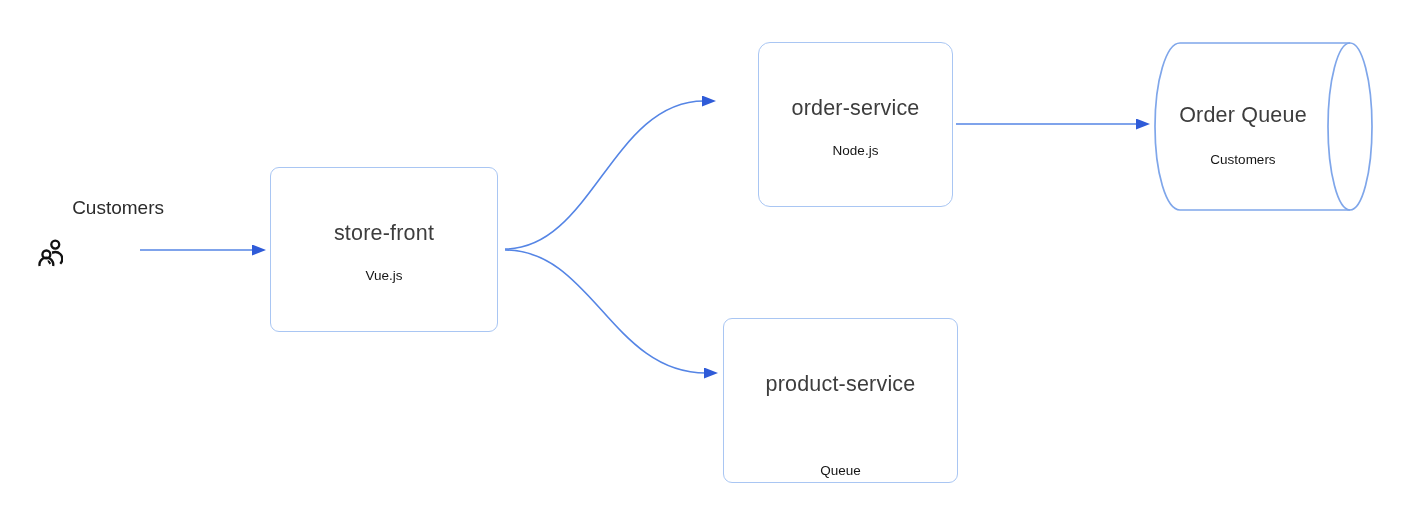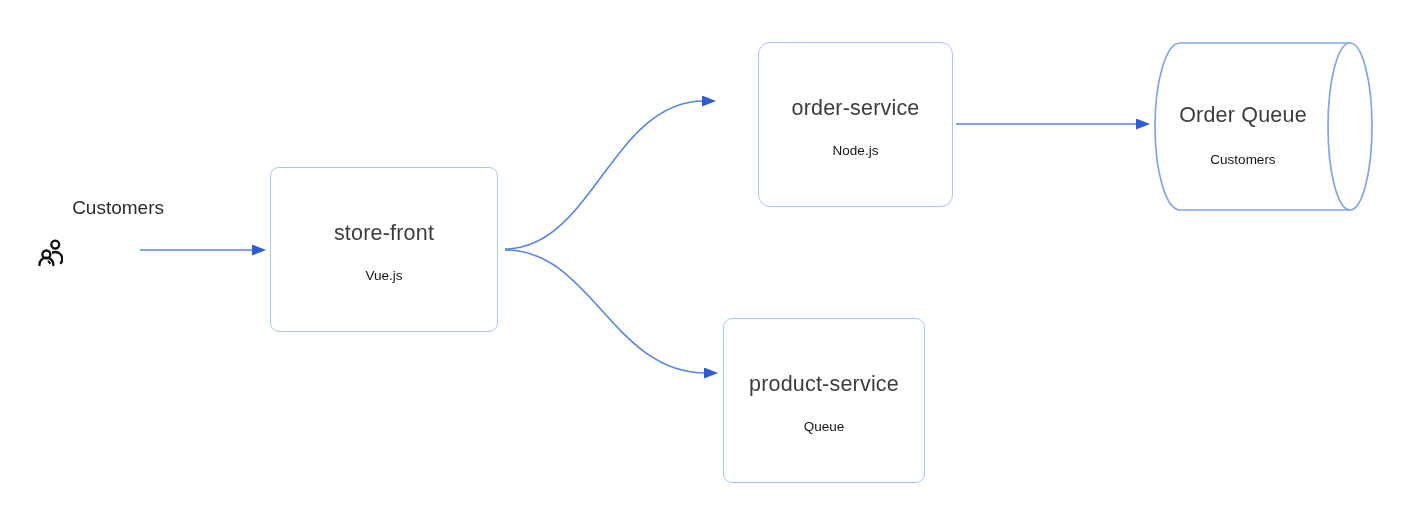--- a/index.html
+++ b/index.html
@@ -137,21 +137,21 @@
   <div class="node-box" style="left:270px;top:167px;width:228px;height:165px;">
     <div class="node-title">store-front</div>
     <div class="node-subtitle">Vue.js</div>
   </div>
 
   <div class="node-box" style="left:758px;top:42px;width:195px;height:165px;border-radius:12px;">
     <div class="node-title">order-service</div>
     <div class="node-subtitle">Node.js</div>
   </div>
 
-  <div class="node-box" style="left:723px;top:318px;width:202px;height:165px;">
+  <div class="node-box" style="left:723px;top:318px;width:235px;height:165px;gap:44px;">
     <div class="node-title">product-service</div>
     <div class="node-subtitle">Queue</div>
   </div>
 
   <div class="cyl-labels">
     <div class="node-title">Order Queue</div>
     <div class="node-subtitle">Customers</div>
   </div>
 
 </div>

